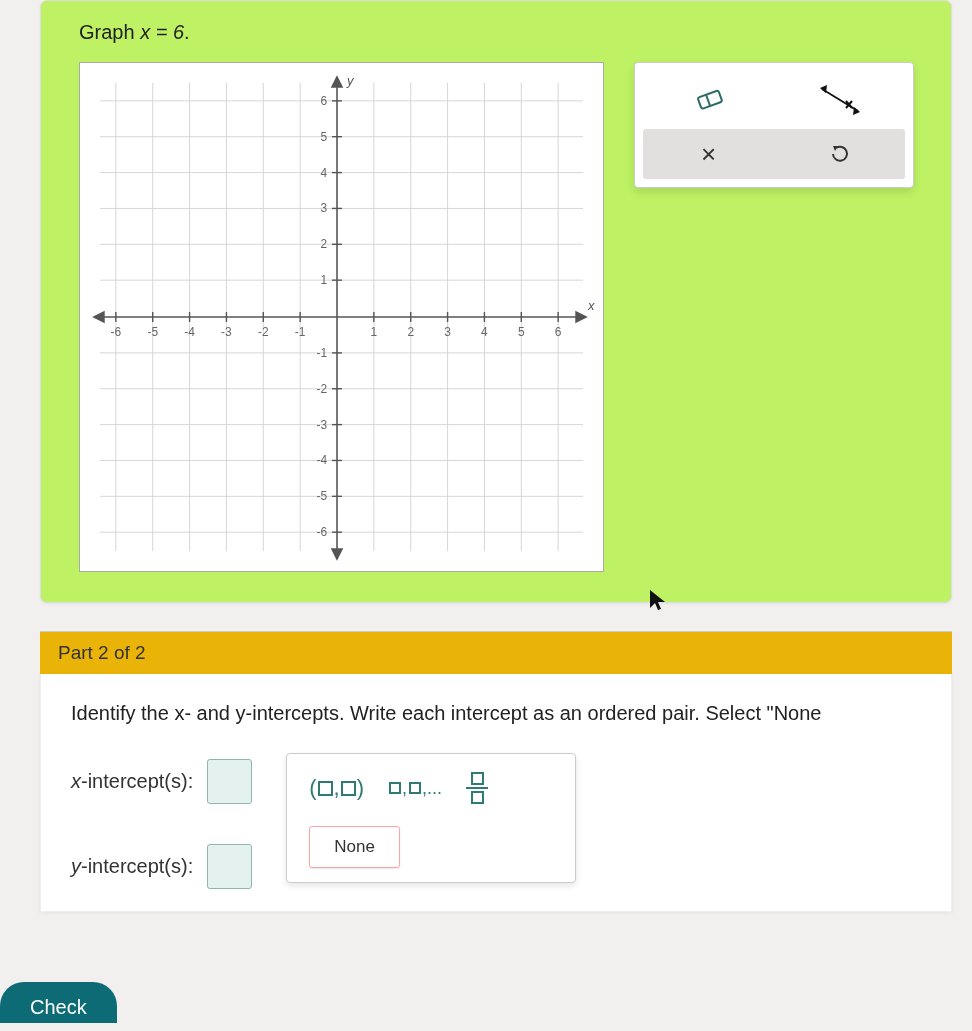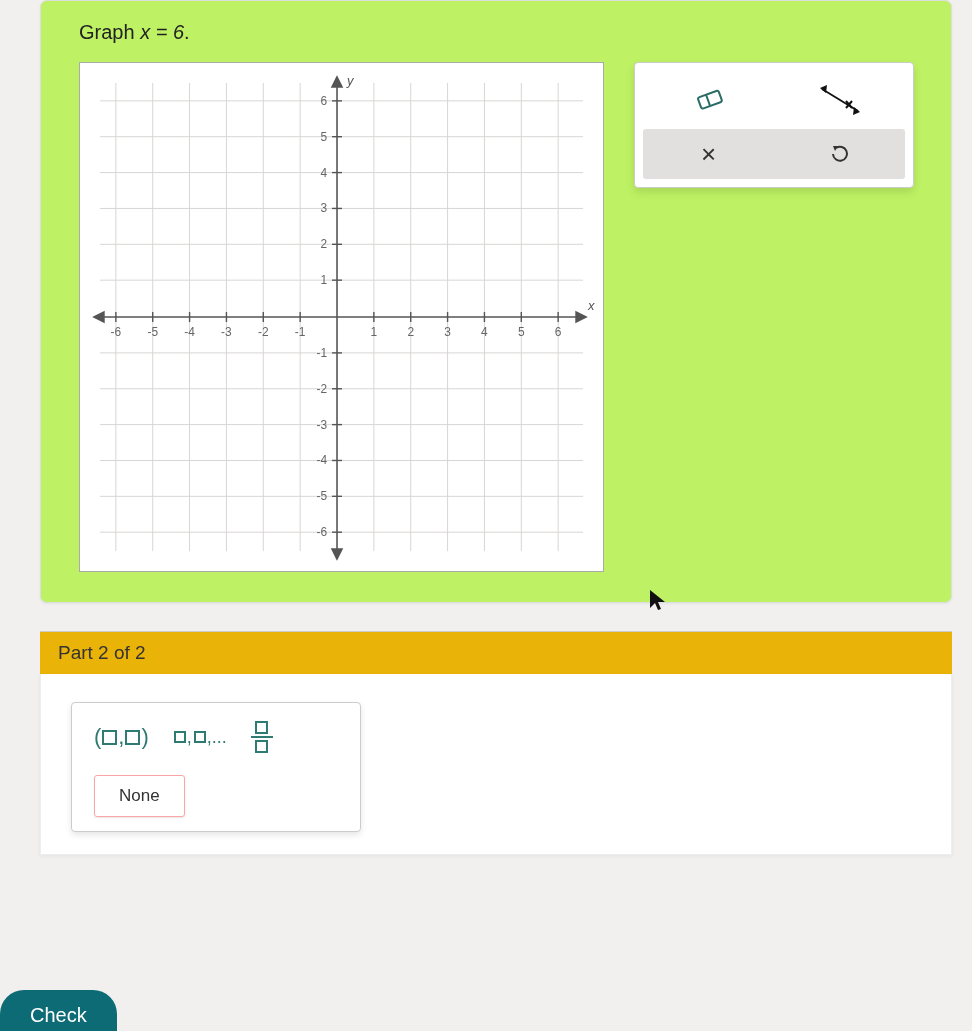--- a/index.html
+++ b/index.html
@@ -120,21 +120,21 @@
     padding: 10px 24px;
     font-size: 17px;
     display:inline-block;
     cursor:pointer;
     box-shadow: 0 1px 2px rgba(0,0,0,0.1);
     color: #333;
   }
   .check-btn {
     position: absolute;
     left: 0;
-    bottom: 0;
+    bottom: 8px;
     background: #0c6b74;
     color: #fff;
     padding: 14px 30px 4px 30px;
     font-size: 20px;
     border-top-right-radius: 24px;
     border-top-left-radius: 24px;
     cursor:pointer;
   }
   .spacer { height: 28px; }
   .cursor-arrow {
@@ -283,21 +283,34 @@
       </div>
     </div>
   </div>
 </div>
 
 <div class="spacer"></div>
 
 <div class="part-header">Part 2 of 2</div>
 
 <div class="panel2">
+  <p class="instr">
+    <span>Identify the x- and y-intercepts. Write each intercept as an ordered pair. Select "None</span>
+  </p>
   <div class="row2">
+    <div class="intercepts">
+      <div class="int-line">
+        <span class="lbl"><span class="var">x</span><span>-intercept(s):</span></span>
+        <div class="answer-box"></div>
+      </div>
+      <div class="int-line">
+        <span class="lbl"><span class="var">y</span><span>-intercept(s):</span></span>
+        <div class="answer-box"></div>
+      </div>
+    </div>
 
     <div class="palette">
       <div class="pal-row">
         <div class="pal-item">
           <span>(</span>
             <span class="pal-sq"></span>
             <span>,</span>
             <span class="pal-sq"></span>
             <span>)</span>
         </div>

